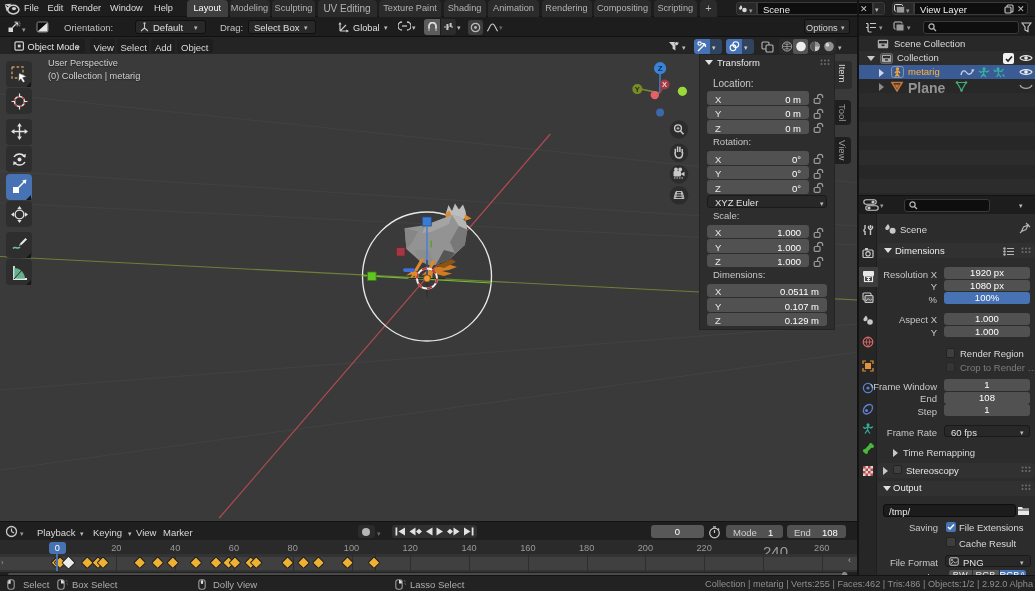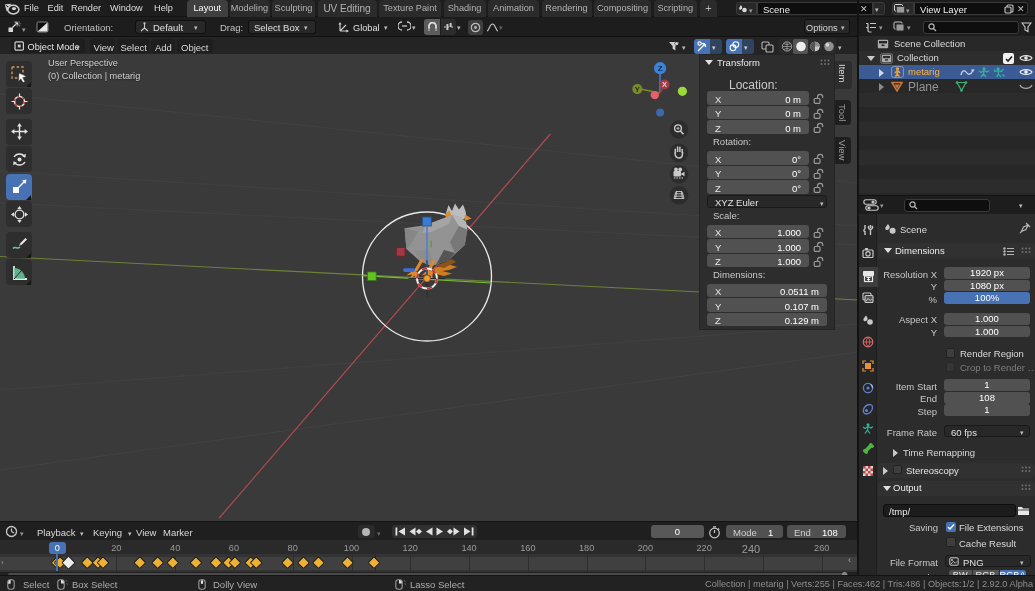--- a/index.html
+++ b/index.html
@@ -346,21 +346,21 @@
     <svg class="abs" style="left:120px;top:4px;" width="10" height="8">
           <g fill="#6e6e6e">
             <circle cx="1.5" cy="1.5" r="1"></circle>
             <circle cx="5" cy="1.5" r="1"></circle>
             <circle cx="8.5" cy="1.5" r="1"></circle>
             <circle cx="1.5" cy="5" r="1"></circle>
             <circle cx="5" cy="5" r="1"></circle>
             <circle cx="8.5" cy="5" r="1"></circle>
           </g>
         </svg>
-    <div class="abs txt" style="left:29px;top:23.5px;color:#c8c8c8;font-size:12px;">Location:</div>
+    <div class="abs txt" style="left:13px;top:23.5px;color:#c8c8c8;font-size:10px;">Location:</div>
     <div class="fld abs" style="left:7px;top:36px;width:102px;height:13.5px;">
           <span class="abs" style="left:8px;top:2.5px;color:#e8e8e8;">X</span>
           <span class="abs" style="right:8px;top:2.5px;">0 m</span>
         </div>
     <div class="fld abs" style="left:7px;top:50.5px;width:102px;height:13.5px;">
           <span class="abs" style="left:8px;top:2.5px;color:#e8e8e8;">Y</span>
           <span class="abs" style="right:8px;top:2.5px;">0 m</span>
         </div>
     <div class="fld abs" style="left:7px;top:65px;width:102px;height:13.5px;">
           <span class="abs" style="left:8px;top:2.5px;color:#e8e8e8;">Z</span>
@@ -528,21 +528,21 @@
   <svg class="abs" style="left:160px;top:49.3px;" width="14" height="10" viewBox="0 0 14 10">
         <path d="M1 5 C3 1.8 11 1.8 13 5 C11 8.2 3 8.2 1 5 Z" fill="none" stroke="#f0f0f0" stroke-width="1.2"></path>
         <circle cx="7" cy="5" r="1.8" fill="#f0f0f0"></circle>
       </svg>
 
   <div class="abs" style="left:20px;top:65.3px;width:0;height:0;border-top:4px solid transparent;border-bottom:4px solid transparent;border-left:5px solid #8a8a8a;"></div>
   <svg class="abs" style="left:32px;top:62.8px;" width="12" height="11" viewBox="0 0 12 11">
         <path d="M1 1.5 H11 L6 10 Z" fill="none" stroke="#c4763a" stroke-width="1.6"></path>
         <path d="M3.5 3.5 H8.5 L6 7.8 Z" fill="#c4763a"></path>
       </svg>
-  <div class="abs txt" style="left:49px;top:63.3px;color:#949494;font-size:12px;">Plane</div>
+  <div class="abs txt" style="left:49px;top:63.3px;color:#949494;font-size:14px;font-weight:bold;">Plane</div>
   <svg class="abs" style="left:96px;top:62.8px;" width="13" height="11" viewBox="0 0 13 11">
         <path d="M2 1.5 H11 L6.5 9.5 Z" fill="none" stroke="#3fae74" stroke-width="1.2"></path>
         <circle cx="2" cy="1.5" r="1.3" fill="#3fae74"></circle>
         <circle cx="11" cy="1.5" r="1.3" fill="#3fae74"></circle>
         <circle cx="6.5" cy="9.5" r="1.3" fill="#3fae74"></circle>
       </svg>
   <svg class="abs" style="left:160px;top:66px;" width="14" height="7" viewBox="0 0 14 7">
         <path d="M1 1 C3 5.5 11 5.5 13 1" fill="none" stroke="#a5a5a5" stroke-width="1.3"></path>
       </svg>
 </div>
@@ -667,21 +667,21 @@
   <div class="abs txt" style="left:0px;top:98.5px;width:78px;text-align:right;color:#c8c8c8;font-size:9.5px;">%</div>
   <div class="fld abs" style="left:85px;top:96.2px;width:86px;height:11.8px;text-align:center;line-height:11.8px;background:#4772b3;">100%</div>
   <div class="abs txt" style="left:0px;top:119.3px;width:78px;text-align:right;color:#c8c8c8;font-size:9.5px;">Aspect X</div>
   <div class="fld abs" style="left:85px;top:117px;width:86px;height:11.8px;text-align:center;line-height:11.8px;">1.000</div>
   <div class="abs txt" style="left:0px;top:131.8px;width:78px;text-align:right;color:#c8c8c8;font-size:9.5px;">Y</div>
   <div class="fld abs" style="left:85px;top:129.5px;width:86px;height:11.8px;text-align:center;line-height:11.8px;">1.000</div>
   <div class="abs" style="left:86.5px;top:152.1px;width:9.5px;height:9.5px;background:#3e3e3e;border:1px solid #232323;border-radius:2px;"></div>
   <div class="abs txt" style="left:101px;top:153px;color:#dadada;font-size:9.5px;">Render Region</div>
   <div class="abs" style="left:86.5px;top:166px;width:9.5px;height:9.5px;background:#3e3e3e;border:1px solid #232323;border-radius:2px;opacity:0.55;"></div>
   <div class="abs txt" style="left:101px;top:167px;color:#7d7d7d;font-size:9.5px;">Crop to Render …</div>
-  <div class="abs txt" style="left:0px;top:185.6px;width:78px;text-align:right;color:#c8c8c8;font-size:9.5px;">Item Start</div>
+  <div class="abs txt" style="left:0px;top:185.6px;width:78px;text-align:right;color:#c8c8c8;font-size:9.5px;">Frame Window</div>
   <div class="fld abs" style="left:85px;top:183.3px;width:86px;height:11.8px;text-align:center;line-height:11.8px;">1</div>
   <div class="abs txt" style="left:0px;top:198.1px;width:78px;text-align:right;color:#c8c8c8;font-size:9.5px;">End</div>
   <div class="fld abs" style="left:85px;top:195.8px;width:86px;height:11.8px;text-align:center;line-height:11.8px;">108</div>
   <div class="abs txt" style="left:0px;top:210.6px;width:78px;text-align:right;color:#c8c8c8;font-size:9.5px;">Step</div>
   <div class="fld abs" style="left:85px;top:208.3px;width:86px;height:11.8px;text-align:center;line-height:11.8px;">1</div>
   <div class="abs txt" style="left:0px;top:231.5px;width:78px;text-align:right;color:#c8c8c8;font-size:9.5px;">Frame Rate</div>
   <div class="abs" style="left:85px;top:229.2px;width:86px;height:11.8px;background:#282828;border:1px solid #191919;border-radius:3px;"></div>
   <div class="abs txt" style="left:92px;top:231.5px;color:#e0e0e0;font-size:9.5px;">60 fps</div>
   <div class="abs" style="left:161px;top:233px;color:#bbb;font-size:7px;">▾</div>
 
@@ -791,21 +791,21 @@
         <div class="abs" style="left:163.16px;top:21px;width:24px;text-align:center;color:#9a9a9a;font-size:9.2px;">40</div>
         <div class="abs" style="left:221.94px;top:21px;width:24px;text-align:center;color:#9a9a9a;font-size:9.2px;">60</div>
         <div class="abs" style="left:280.72px;top:21px;width:24px;text-align:center;color:#9a9a9a;font-size:9.2px;">80</div>
         <div class="abs" style="left:339.5px;top:21px;width:24px;text-align:center;color:#9a9a9a;font-size:9.2px;">100</div>
         <div class="abs" style="left:398.28000000000003px;top:21px;width:24px;text-align:center;color:#9a9a9a;font-size:9.2px;">120</div>
         <div class="abs" style="left:457.06000000000006px;top:21px;width:24px;text-align:center;color:#9a9a9a;font-size:9.2px;">140</div>
         <div class="abs" style="left:515.84px;top:21px;width:24px;text-align:center;color:#9a9a9a;font-size:9.2px;">160</div>
         <div class="abs" style="left:574.62px;top:21px;width:24px;text-align:center;color:#9a9a9a;font-size:9.2px;">180</div>
         <div class="abs" style="left:633.4px;top:21px;width:24px;text-align:center;color:#9a9a9a;font-size:9.2px;">200</div>
         <div class="abs" style="left:692.1800000000001px;top:21px;width:24px;text-align:center;color:#9a9a9a;font-size:9.2px;">220</div>
-        <div class="abs" style="left:739px;top:21px;width:24px;text-align:center;color:#9a9a9a;font-size:11px;">240</div>
+        <div class="abs" style="left:763px;top:21px;width:24px;text-align:center;color:#9a9a9a;font-size:15px;">240</div>
         <div class="abs" style="left:809.74px;top:21px;width:24px;text-align:center;color:#9a9a9a;font-size:9.2px;">260</div>
       </div>
 
   <div class="abs" style="left:0;top:32px;width:858px;height:17.5px;background:#333333;"></div>
   <div class="abs" style="left:0;top:35px;width:858px;height:13px;background:#404040;"></div>
   <div id="ticks">
         <div class="abs" style="left:57.6px;top:32px;width:1px;height:17.5px;background:#2e2e2e;"></div>
         <div class="abs" style="left:116.38px;top:32px;width:1px;height:17.5px;background:#2e2e2e;"></div>
         <div class="abs" style="left:175.16px;top:32px;width:1px;height:17.5px;background:#2e2e2e;"></div>
         <div class="abs" style="left:233.94px;top:32px;width:1px;height:17.5px;background:#2e2e2e;"></div>

